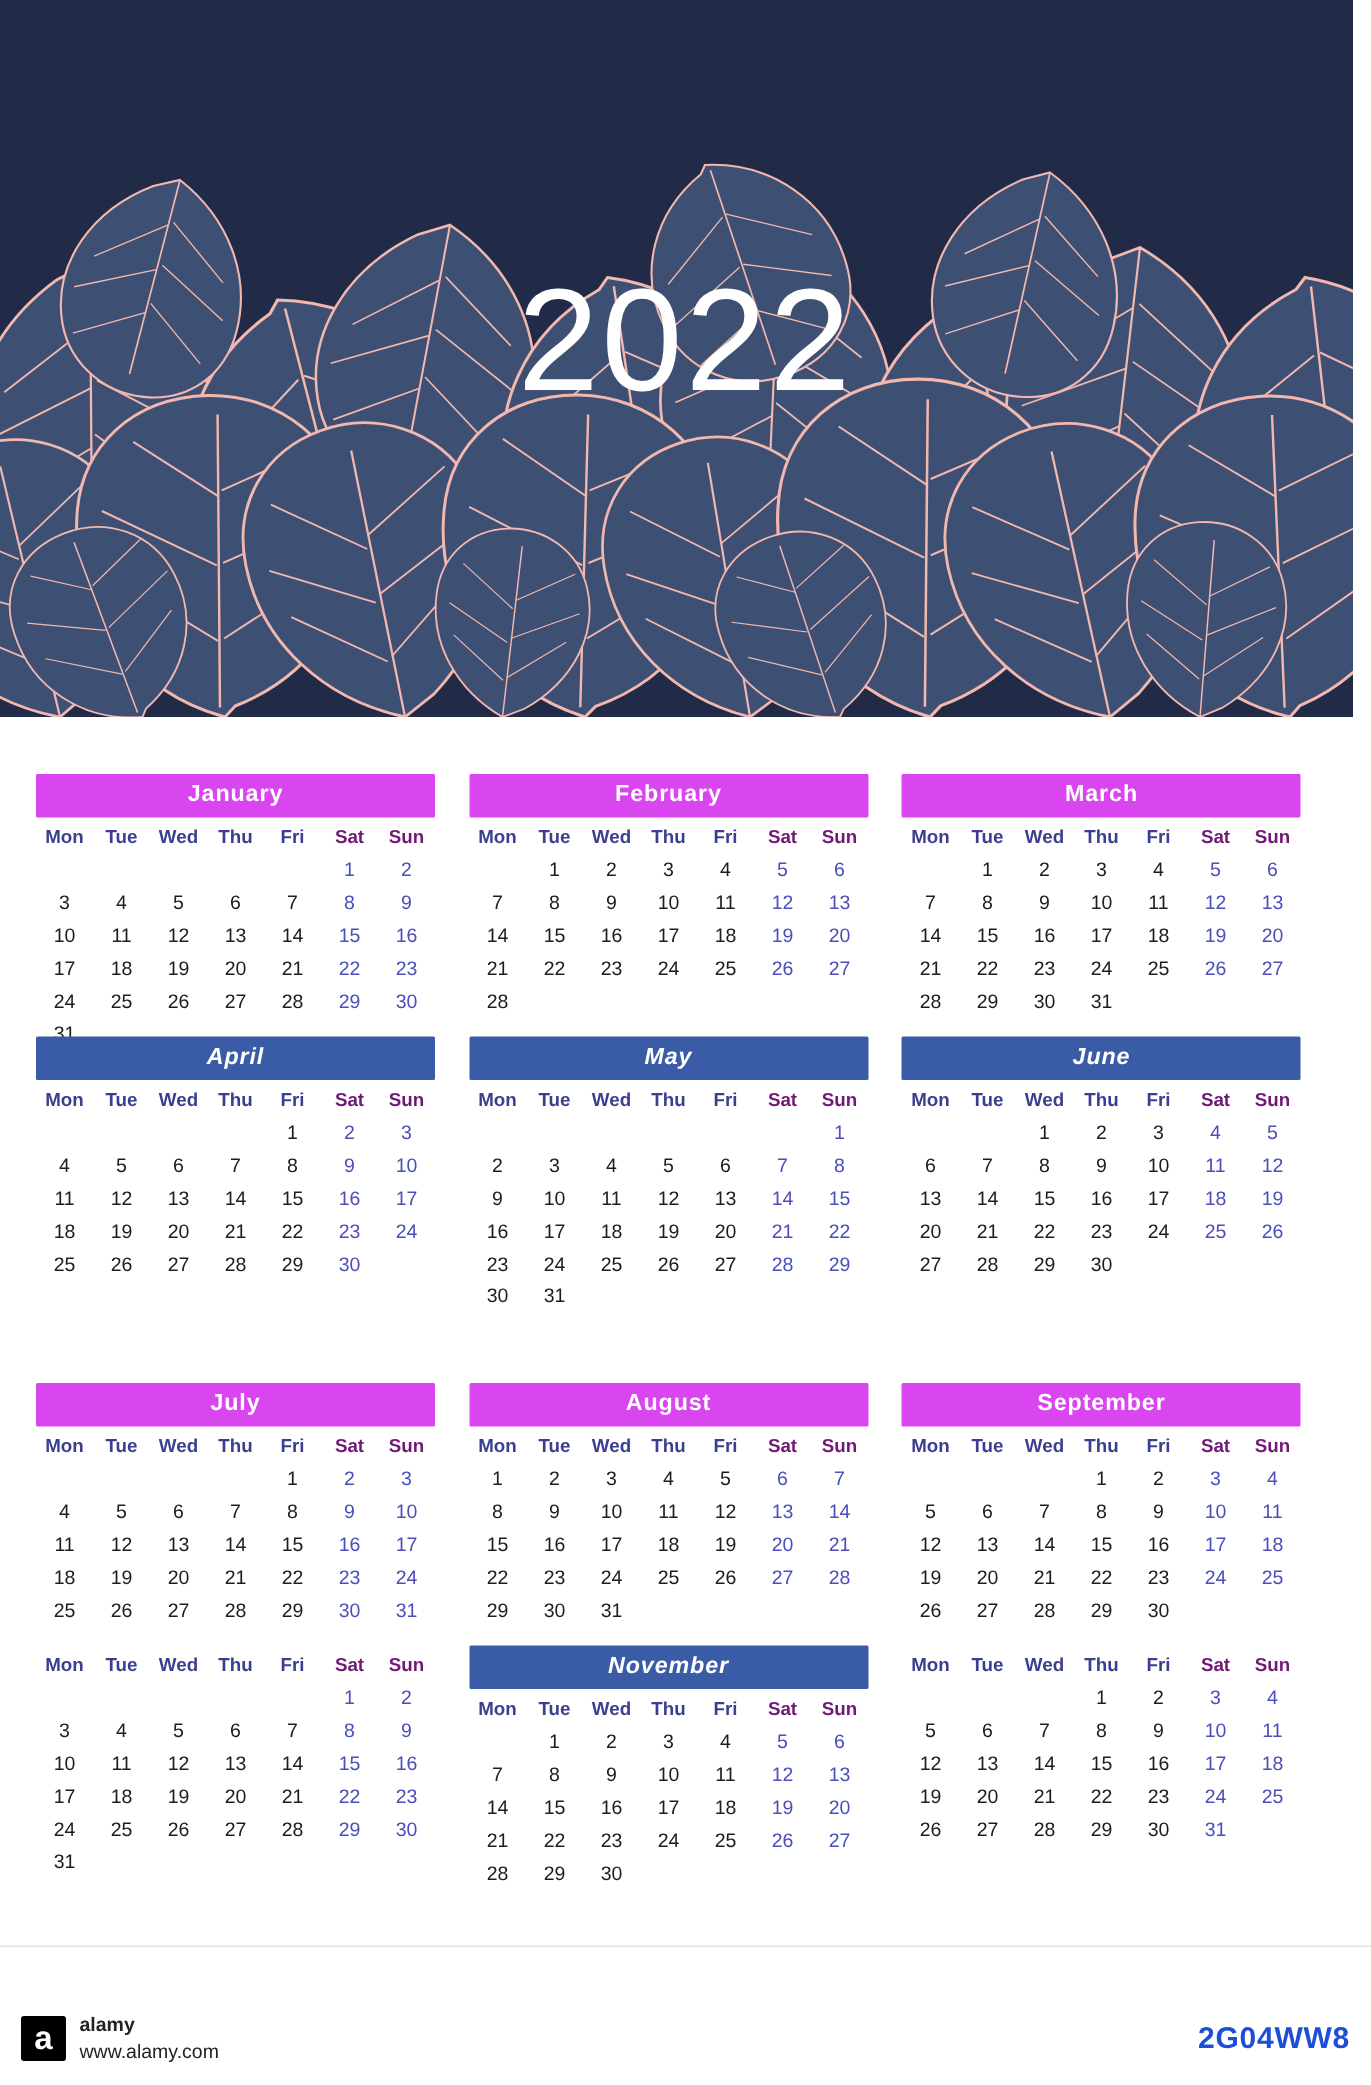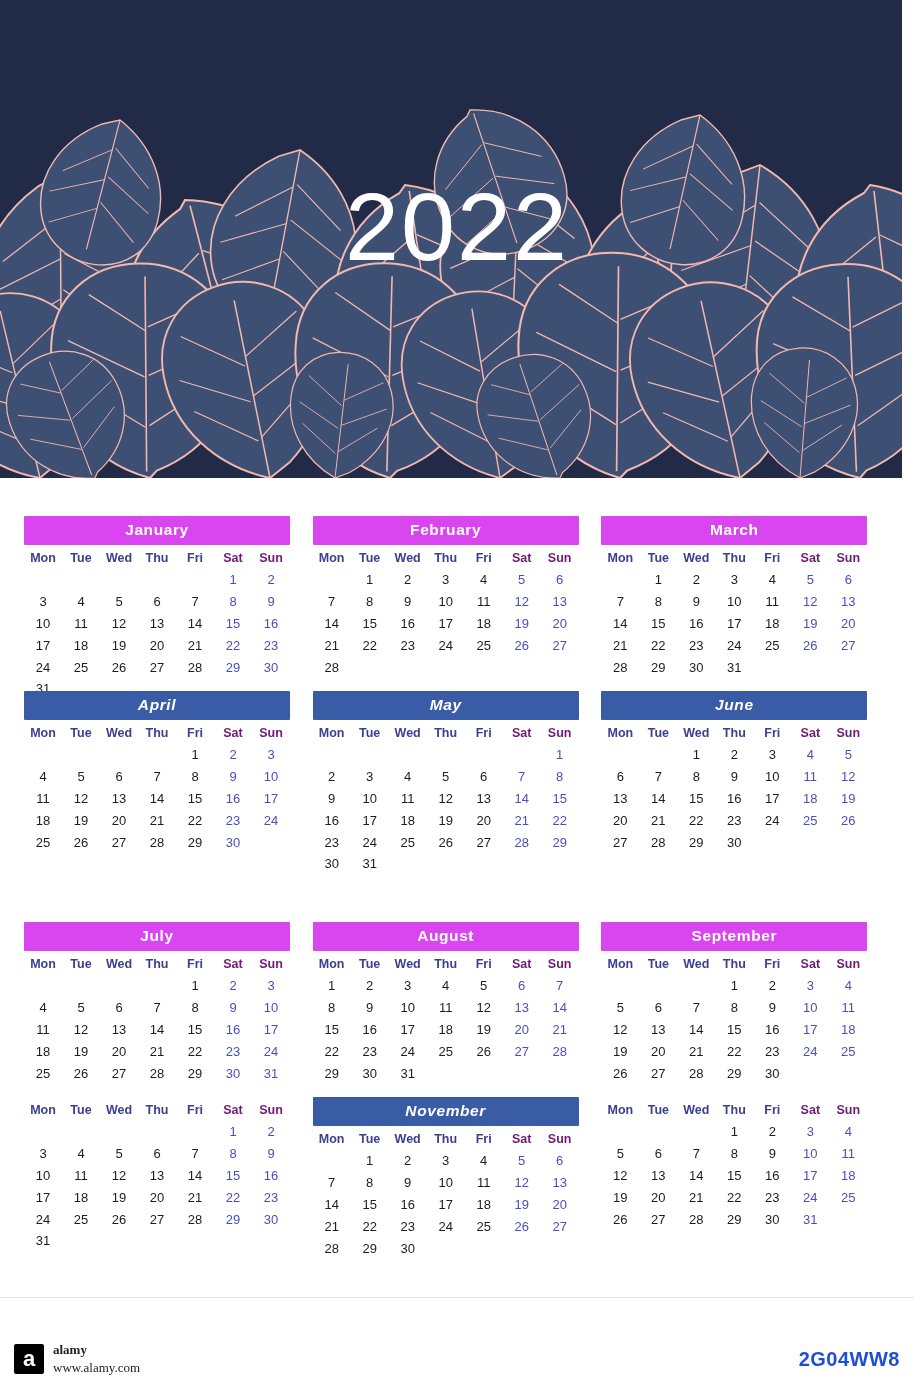--- a/index.html
+++ b/index.html
@@ -140,21 +140,21 @@
     font-weight: bold;
     display: flex;
     align-items: center;
     justify-content: center;
     font-family: "Liberation Sans", sans-serif;
     border-radius: 2px;
   }
   .alamy-text {
     font-size: 13px;
     color: #222;
-    font-family: Liberation Serif, serif;
+    font-family: Liberation Sans, sans-serif;
     line-height: 1.35;
   }
   .alamy-text .l1 { display:block; font-weight: bold; }
   .alamy-text .l2 { display:block; }
   .imgid {
     font-size: 20px;
     font-weight: bold;
     color: #1d4ed8;
     letter-spacing: 0.5px;
     font-family: "Liberation Sans", sans-serif;

